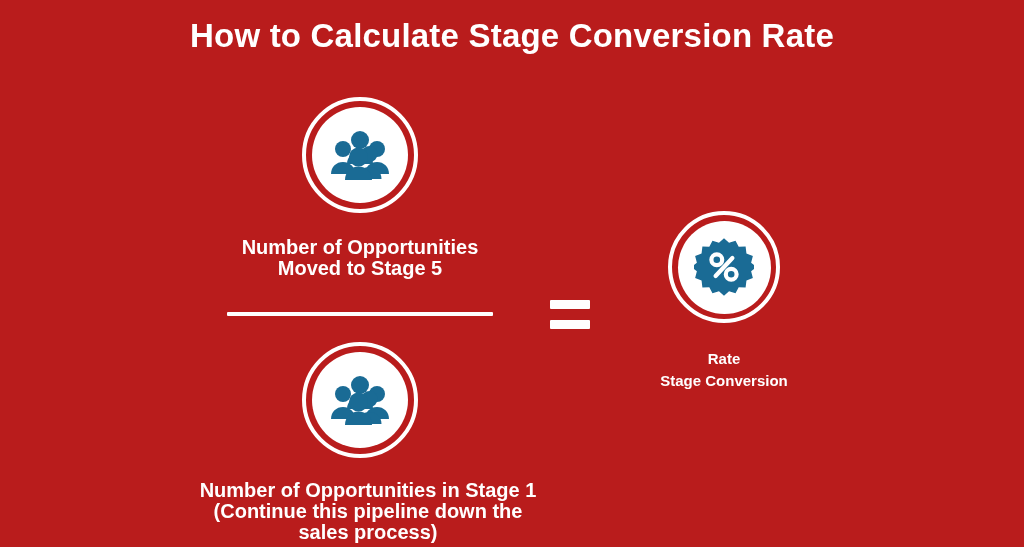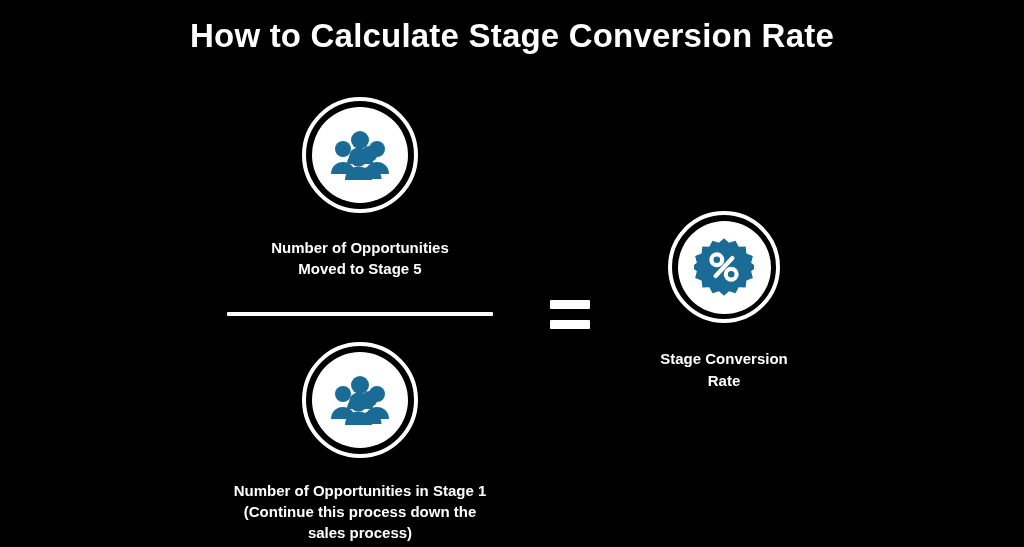--- a/index.html
+++ b/index.html
@@ -11,21 +11,21 @@
     width: 1024px;
     height: 547px;
     background: #0f6487;
     font-family: "Liberation Sans", sans-serif;
     overflow: hidden;
   }
   #infographic {
     position: relative;
     width: 1024px;
     height: 547px;
-    background: #000000;
+    background: #b91c1c;
   }
 
   
   .title {
     position: absolute;
     top: 14px;
     left: 0;
     width: 1024px;
     text-align: center;
     color: #ffffff;
@@ -75,31 +75,31 @@
   
   #numerator-medallion { left: 302px; top: 97px; }
   #denominator-medallion { left: 302px; top: 342px; }
   #result-medallion { left: 668px; top: 211px; }
 
   
   .frac-text {
     position: absolute;
     text-align: center;
     color: #ffffff;
-    font-size: 15px;
+    font-size: 20px;
     font-weight: bold;
     line-height: 21px;
   }
   #numerator-label {
     left: 160px;
     top: 237px;
     width: 400px;
   }
   #denominator-label {
-    left: 160px;
+    left: 168px;
     top: 480px;
     width: 400px;
   }
 
   
   #fraction-bar {
     position: absolute;
     left: 227px;
     top: 312px;
     width: 266px;
@@ -192,21 +192,21 @@
           <path d="M28.5 49c0-7.2 5.4-12 12-12s12 4.8 12 12z"></path>
           <circle cx="29.5" cy="27" r="9.5"></circle>
           <path d="M16 50c0-8 6-13.5 13.5-13.5S43 42 43 50z"></path>
         </svg>
       </span>
     </div>
   </div>
 
   <div class="frac-text" id="denominator-label">
     <div>Number of Opportunities in Stage 1</div>
-    <div>(Continue this process down the</div>
+    <div>(Continue this pipeline down the</div>
     <div>sales process)</div>
   </div>
 
   <div id="equals-sign">
     <div class="bar top"></div>
     <div class="bar bottom"></div>
   </div>
 
   <div class="medallion medallion-badge" id="result-medallion">
     <div class="disc">
@@ -224,17 +224,17 @@
             <line x1="64" y1="35" x2="36" y2="65"></line>
           </g>
           <circle cx="38" cy="38" r="9" fill="none" stroke="#ffffff" stroke-width="7"></circle>
           <circle cx="62" cy="62" r="9" fill="none" stroke="#ffffff" stroke-width="7"></circle>
         </svg>
       </span>
     </div>
   </div>
 
   <div id="result-label">
+    <div>Rate</div>
     <div>Stage Conversion</div>
-    <div>Rate</div>
   </div>
 
 </div>
 
 </body></html>

